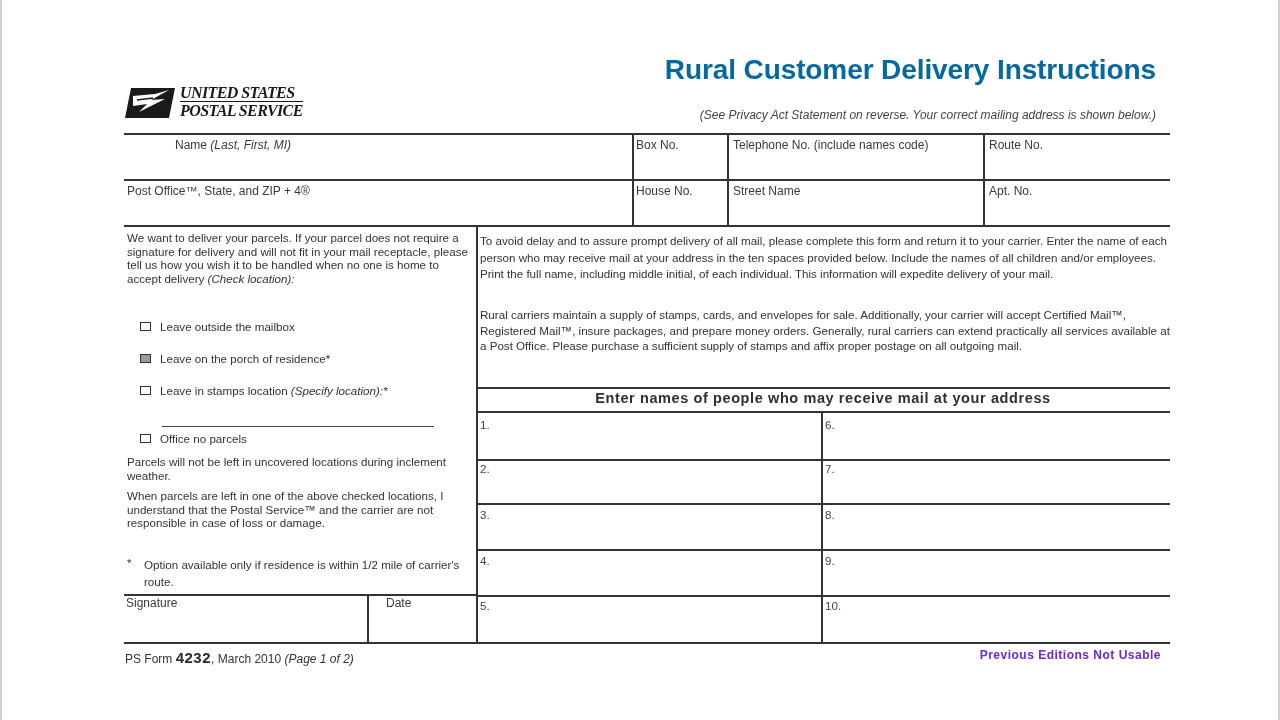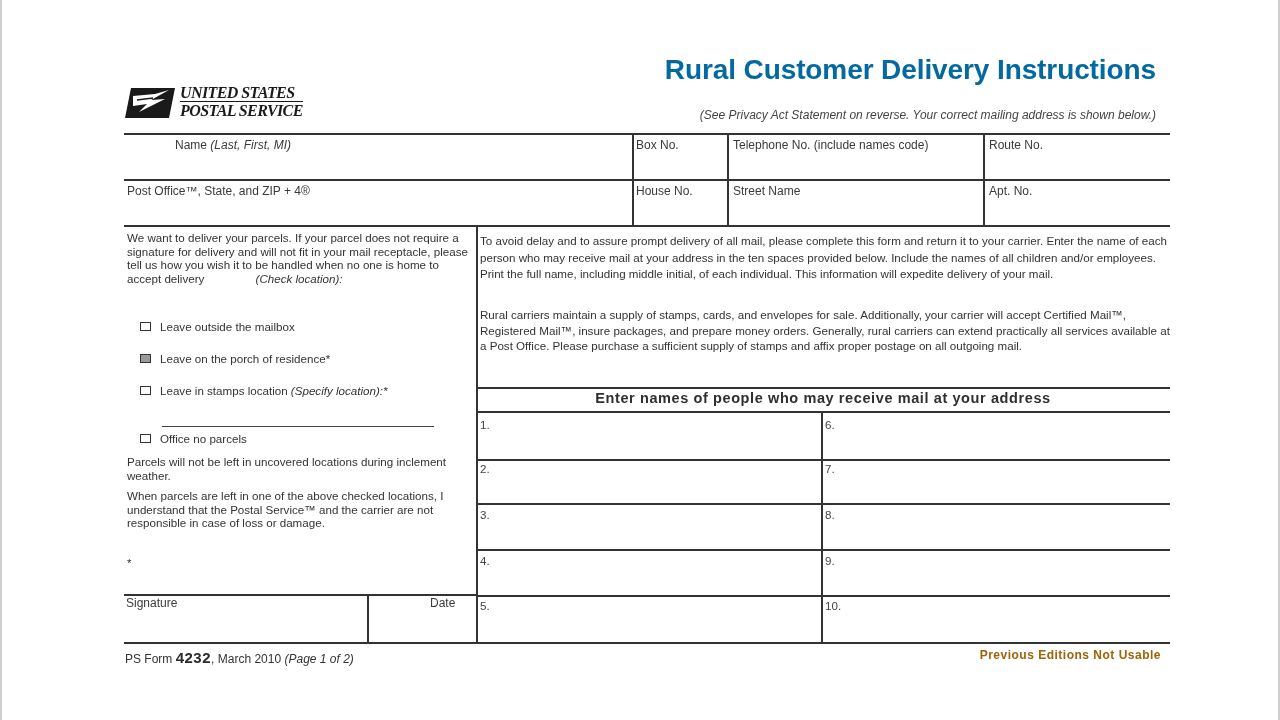--- a/index.html
+++ b/index.html
@@ -47,21 +47,21 @@
     }
 
     .field-label {
       position: absolute; font-size: 12px; color: #3a3a3a; white-space: nowrap;
     }
     .field-label i { font-style: italic; }
 
     .para {
       position: absolute; font-size: 11.6px; line-height: 13.6px; color: #333;
     }
-    .para i { font-style: italic; margin-left: 48px; }
+    .para i { font-style: italic; }
 
     .check-row {
       position: absolute; left: 138px; font-size: 11.6px; color: #333;
       display: flex; align-items: center; gap: 9px; white-space: nowrap;
     }
     .checkbox {
       width: 9px; height: 7px; border: 1.6px solid #333; box-sizing: content-box;
       background: #fff; cursor: pointer;
     }
     .checkbox.shaded { background: #9a9a9a; }
@@ -77,21 +77,21 @@
       position: absolute; border: none; background: transparent; outline: none;
     }
 
     .footer-left {
       position: absolute; left: 123px; top: 649px; font-size: 12px; color: #333;
     }
     .footer-left b { font-size: 15px; letter-spacing: 0.5px; color:#2a2a2a; }
     .footer-left i { font-style: italic; }
     .footer-right {
       position: absolute; right: 117px; top: 648px; font-size: 12px; font-weight: bold;
-      color: #a16207; letter-spacing: 0.5px;
+      color: #6d28d9; letter-spacing: 0.5px;
     }
   </style>
 </head>
 <body>
 
 <div class="page-frame">
 
   <svg class="logo-eagle" viewBox="0 0 50 34">
     <polygon points="6,2 50,2 44,32 0,32" fill="#1a1a1a"></polygon>
     <path d="M8,10 L30,8 L44,4 L26,14 L40,13 L14,26 L22,18 L8,20 Z" fill="#ffffff"></path>
@@ -164,28 +164,29 @@
   <div class="hline thin" style="left:160px; top:426px; width:272px;"></div>
   <input class="name-input" style="left: 160px; top: 406px; width: 272px; height: 18px;" value="">
   <div class="check-row" style="top:432px;">
     <span class="checkbox"></span>
     <span>Office no parcels</span>
   </div>
 
   <div class="para" style="left:125px; top:489px; width:345px;">When parcels are left in one of the above checked locations, I understand that the Postal Service™ and the carrier are not responsible in case of loss or damage.</div>
   <div class="para" style="left:125px; top:455px; width:330px;">Parcels will not be left in uncovered locations during inclement weather.</div>
   <div class="para" style="left:125px; top:556px;">*</div>
+  <div class="para" style="left:142px; top:556px; width:320px; line-height:17px;">Option available only if residence is within 1/2 mile of carrier's route.</div>
 
   <div class="hline" style="left:122px; top:594px; width:352px;"></div>
   <div class="hline" style="left:122px; top:642px; width:1046px;"></div>
   <div class="vline" style="left:365px; top:595px; height:48px;"></div>
 
   <div class="field-label" style="left:124px; top:596px;">Signature</div>
   <input class="name-input" style="left: 124px; top: 614px; width: 236px; height: 24px;" value="">
-  <div class="field-label" style="left:384px; top:596px;margin-left:44px;">Date</div>
+  <div class="field-label" style="left:384px; top:596px;">Date</div>
   <input class="name-input" style="left: 370px; top: 614px; width: 100px; height: 24px;" value="">
 
   <div class="para" style="left:478px; top:233px; width:690px; line-height:16.5px;">To avoid delay and to assure prompt delivery of all mail, please complete this form and return it to your carrier. Enter the name of each person who may receive mail at your address in the ten spaces provided below. Include the names of all children and/or employees. Print the full name, including middle initial, of each individual. This information will expedite delivery of your mail.</div>
   <div class="para" style="left:478px; top:307px; width:690px; line-height:15.5px;">Rural carriers maintain a supply of stamps, cards, and envelopes for sale. Additionally, your carrier will accept Certified Mail™, Registered Mail™, insure packages, and prepare money orders. Generally, rural carriers can extend practically all services available at a Post Office. Please purchase a sufficient supply of stamps and affix proper postage on all outgoing mail.</div>
 
   <div class="hline" style="left:475px; top:387px; width:693px;"></div>
   <div class="names-header">Enter names of people who may receive mail at your address</div>
   <div class="hline" style="left:475px; top:411px; width:693px;"></div>
   <div class="hline" style="left:475px; top:459px; width:693px;"></div>
   <div class="hline" style="left:475px; top:503px; width:693px;"></div>

